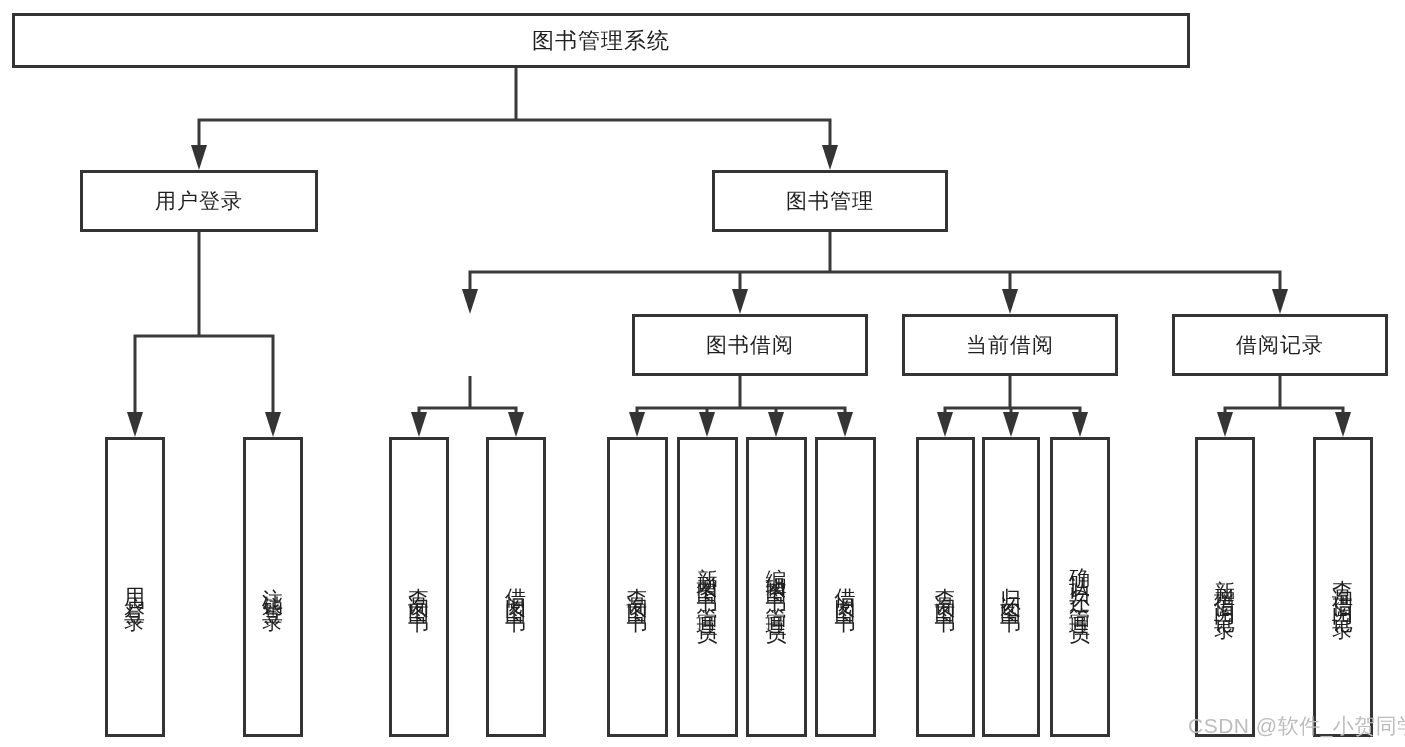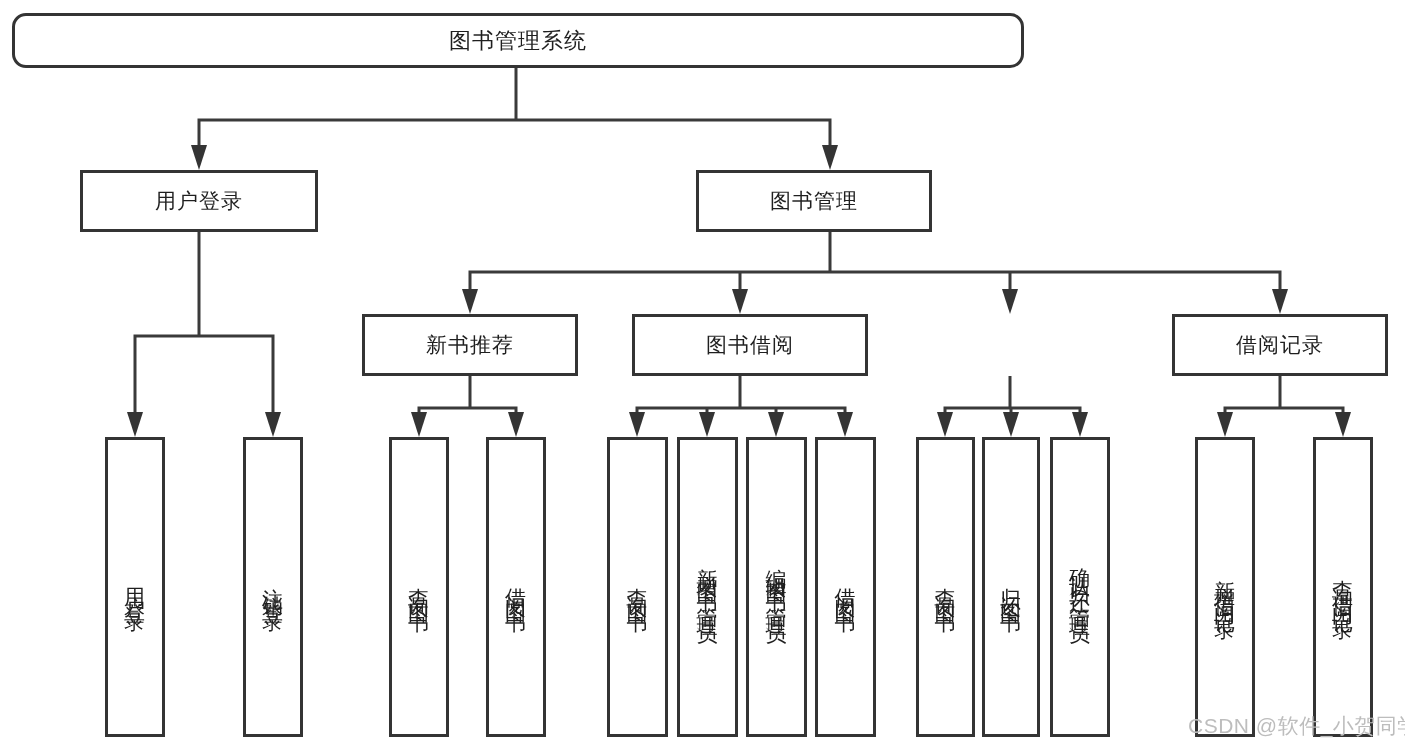--- a/index.html
+++ b/index.html
@@ -96,36 +96,36 @@
       <polygon points="768,412 784,412 776,437"></polygon>
       <polygon points="837,412 853,412 845,437"></polygon>
       <polygon points="937,412 953,412 945,437"></polygon>
       <polygon points="1003,412 1019,412 1011,437"></polygon>
       <polygon points="1072,412 1088,412 1080,437"></polygon>
       <polygon points="1217,412 1233,412 1225,437"></polygon>
       <polygon points="1335,412 1351,412 1343,437"></polygon>
     </g>
   </svg>
 
-  <div class="box root" style="left:12px; top:13px; width:1012px; height:55px;border-radius:14px;">
+  <div class="box root" style="left:12px; top:13px; width:1178px; height:55px;">
     <span class="hlabel">图书管理系统</span>
   </div>
 
   <div class="box" style="left:80px; top:170px; width:238px; height:62px;">
     <span class="hlabel">用户登录</span>
   </div>
-  <div class="box" style="left:696px; top:170px; width:236px; height:62px;">
+  <div class="box" style="left:712px; top:170px; width:236px; height:62px;">
     <span class="hlabel">图书管理</span>
   </div>
 
-  <div class="box" style="left:362px; top:314px; width:216px; height:62px;">
-    <span class="hlabel">新书推荐</span>
-  </div>
   <div class="box" style="left:632px; top:314px; width:236px; height:62px;">
     <span class="hlabel">图书借阅</span>
+  </div>
+  <div class="box" style="left:902px; top:314px; width:216px; height:62px;">
+    <span class="hlabel">当前借阅</span>
   </div>
   <div class="box" style="left:1172px; top:314px; width:216px; height:62px;">
     <span class="hlabel">借阅记录</span>
   </div>
 
   <div class="box" style="left:105px; top:437px; width:60px; height:300px;">
     <span class="vlabel">用户登录</span>
   </div>
   <div class="box" style="left:243px; top:437px; width:60px; height:300px;">
     <span class="vlabel">注销登录</span>

